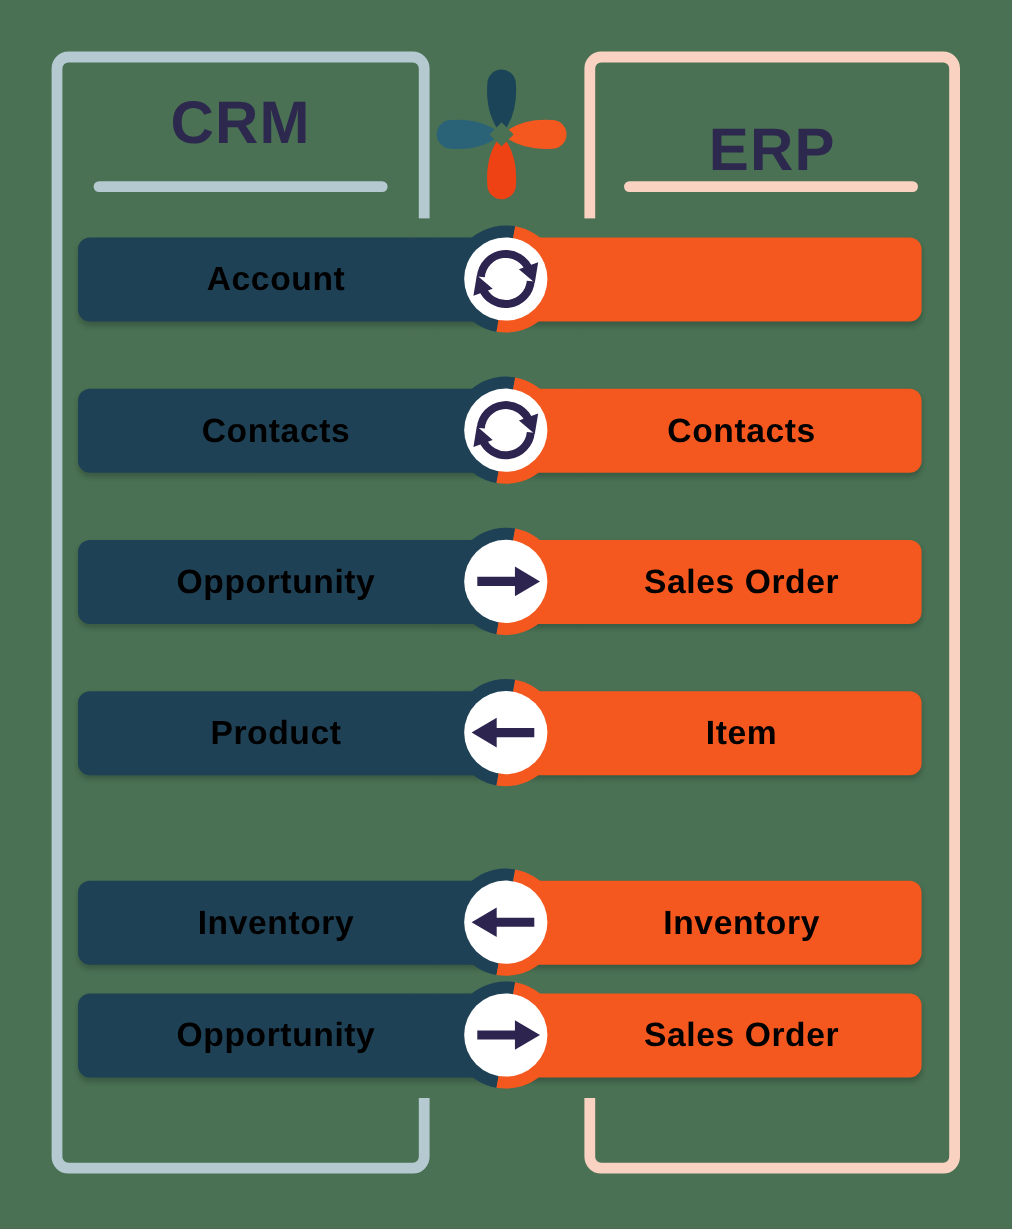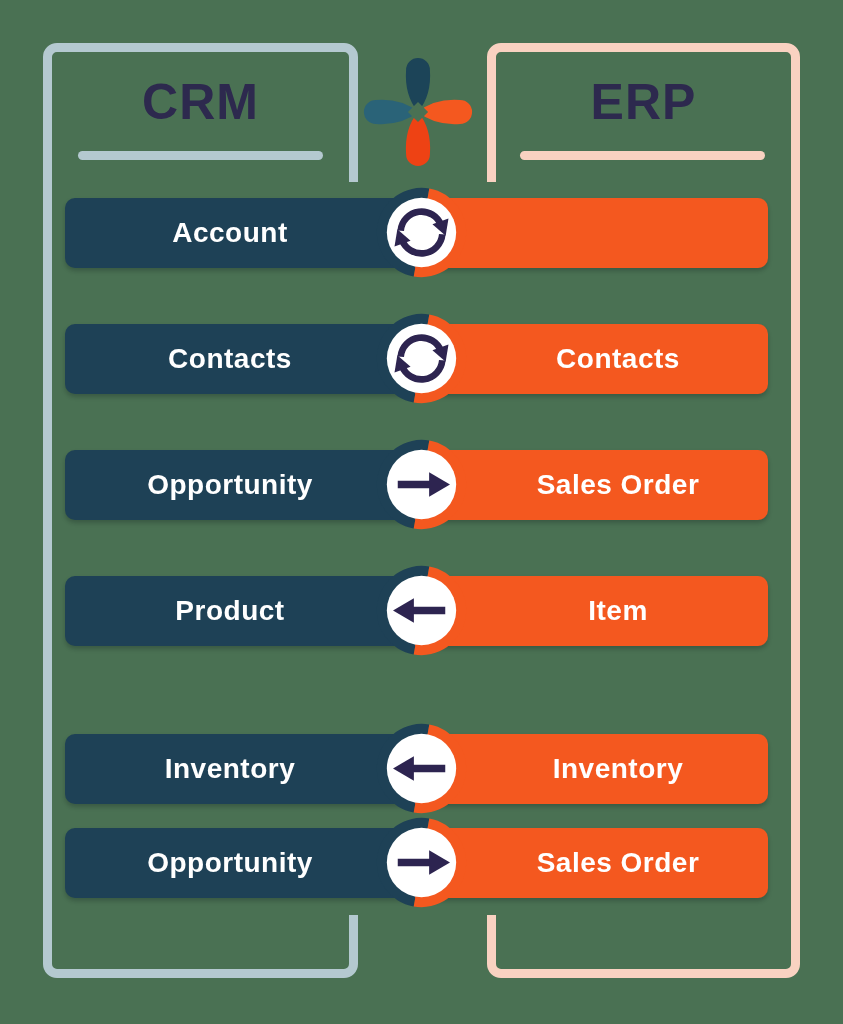--- a/index.html
+++ b/index.html
@@ -16,39 +16,39 @@
   .frame-erp{left:487px;width:313px;border-color:var(--erp-border);}
   .frame-mask{position:absolute;top:182px;height:733px;width:20px;background:var(--bg);}
   .mask-left{left:344px;}
   .mask-right{left:483px;}
   
   .col-title{
     position:absolute;top:72px;height:60px;line-height:60px;text-align:center;
     font-size:50px;font-weight:800;letter-spacing:1px;color:var(--title);
   }
   .title-crm{left:43px;width:315px;}
-  .title-erp{left:487px;width:313px;}
+  .title-erp{left:487px;width:313px;margin-top:23px;}
   .underline{position:absolute;top:151px;width:245px;height:9px;border-radius:5px;}
   .underline-crm{left:78px;background:var(--crm-border);}
   .underline-erp{left:520px;background:var(--erp-border);}
   
   .logo{position:absolute;left:363px;top:56px;width:110px;height:112px;}
   .petal-n{fill:var(--logo-teal-dark);}
   .petal-e{fill:var(--logo-orange);}
   .petal-s{fill:var(--logo-red);}
   .petal-w{fill:var(--logo-teal);}
   .logo-hole{fill:var(--bg);}
   
   .row{position:absolute;left:0;width:843px;height:70px;}
   .bar{position:absolute;top:0;height:70px;box-shadow:0 3px 4px rgba(10,25,25,.25);}
   .bar-crm{left:65px;width:375px;border-radius:10px;background:var(--teal);}
   .bar-erp{left:405px;width:363px;border-radius:10px;background:var(--orange);}
   .bar-label{
     position:absolute;top:0;height:70px;line-height:70px;text-align:center;
-    color:#ffffff;font-size:28px;font-weight:700;letter-spacing:.5px;
+    color:#000000;font-size:28px;font-weight:700;letter-spacing:.5px;
   }
   .label-crm{left:65px;width:330px;}
   .label-erp{left:468px;width:300px;}
   .badge{position:absolute;left:374px;top:-13px;width:95px;height:95px;}
   .half-left{fill:var(--teal);}
   .half-right{fill:var(--orange);}
   .badge-inner{fill:#ffffff;}
   .glyph{display:none;}
   .glyph .stroke{stroke:var(--navy);fill:none;}
   .glyph .fillpart{fill:var(--navy);}

